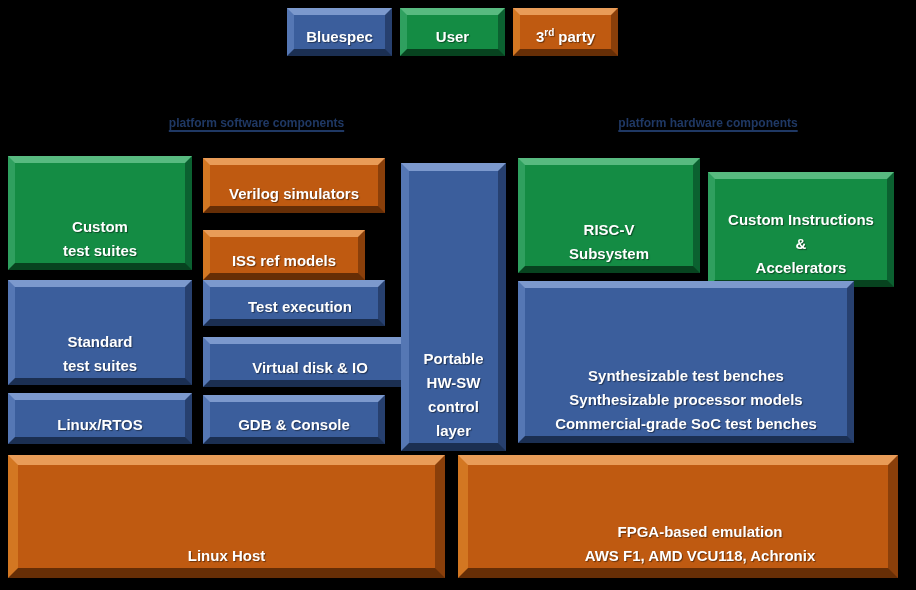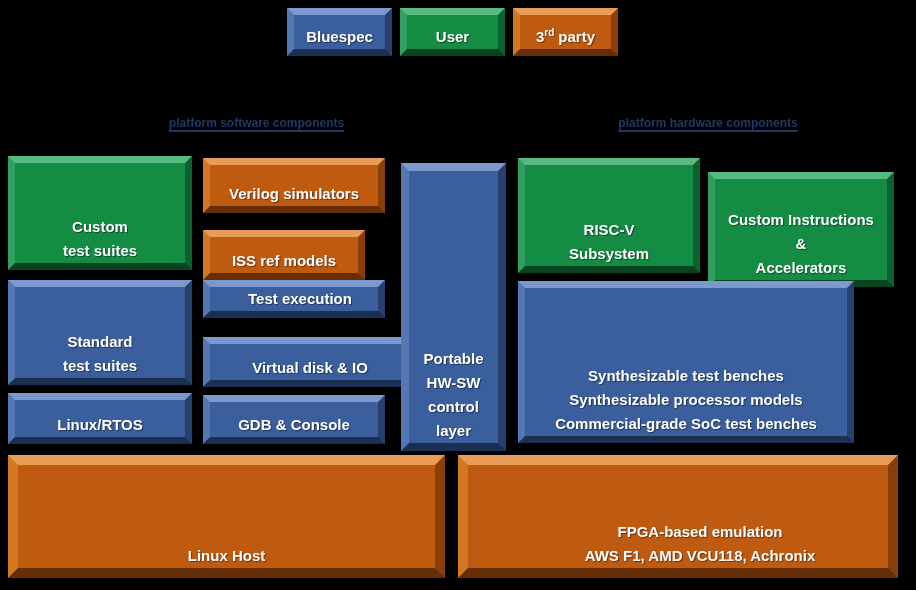--- a/index.html
+++ b/index.html
@@ -70,21 +70,21 @@
   <div class="box blue" style="left:8px;top:393px;width:184px;height:51px;">
     <span>Linux/RTOS</span>
   </div>
 
   <div class="box orange" style="left:203px;top:158px;width:182px;height:55px;">
     <span>Verilog simulators</span>
   </div>
   <div class="box orange" style="left:203px;top:218px;width:162px;height:50px;margin-top:12px;">
     <span>ISS ref models</span>
   </div>
-  <div class="box blue" style="left:203px;top:280px;width:182px;height:38px;padding-left:12px;">
+  <div class="box blue" style="left:203px;top:280px;width:182px;height:46px;padding-left:12px;">
     <span>Test execution</span>
   </div>
   <div class="box blue" style="left:203px;top:337px;width:214px;height:50px;">
     <span>Virtual disk &amp; IO</span>
   </div>
   <div class="box blue" style="left:203px;top:395px;width:182px;height:49px;">
     <span>GDB &amp; Console</span>
   </div>
 
   <div class="box blue tall" style="left:401px;top:155px;width:105px;height:288px;">

